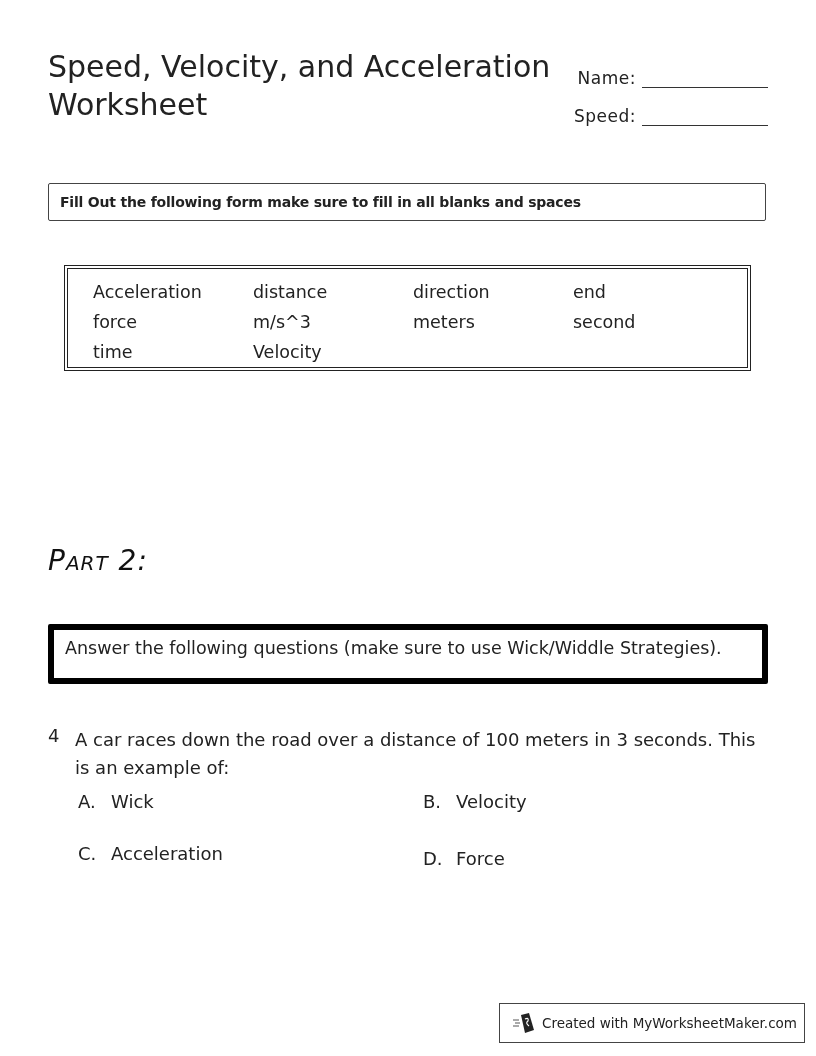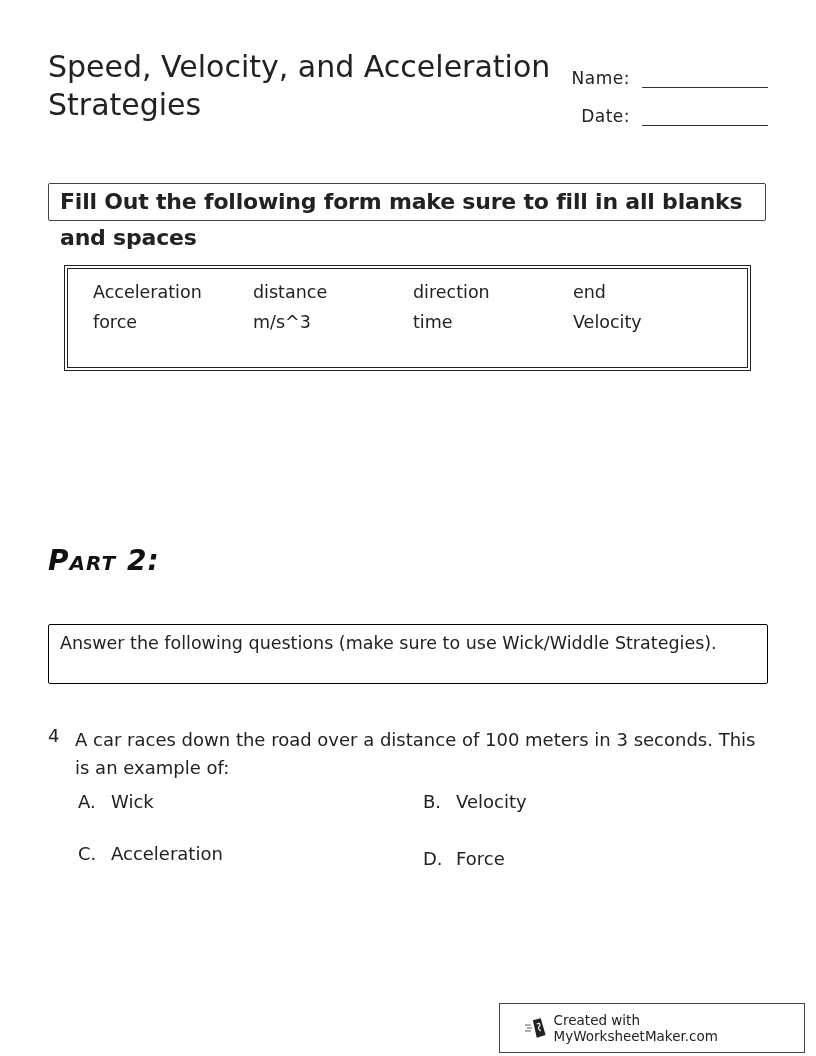--- a/index.html
+++ b/index.html
@@ -2,73 +2,75 @@
 <html><head>
   <meta charset="utf-8">
   <style>
     html, body { margin: 0; padding: 0; background: #ffffff; }
     body { width: 816px; height: 1056px; position: relative; overflow: hidden;
            font-family: "DejaVu Sans", sans-serif; color: #222; }
     .title { position: absolute; left: 48px; top: 48px; width: 510px;
              font-size: 30px; line-height: 38px; color: #222; font-weight: normal; }
     .meta { position: absolute; right: 48px; top: 50px; }
     .meta-row { display: flex; align-items: flex-end; justify-content: flex-end; height: 38px; }
-    .meta-label { font-size: 17px; letter-spacing: 0.5px; margin-right: 12px; color: #222; }
+    .meta-label { font-size: 17px; letter-spacing: 0.5px; margin-right: 6px; color: #222; }
     .meta-line { width: 126px; border-bottom: 1.5px solid #333; height: 24px; }
     .instr { position: absolute; left: 48px; top: 183px; width: 718px; height: 38px;
              border: 1px solid #444; border-radius: 2px; box-sizing: border-box;
-             font-weight: bold; font-size: 22px; line-height: 36px; padding-left: 11px;
+             font-weight: bold; font-size: 14px; line-height: 36px; padding-left: 11px;
              letter-spacing: -0.2px; color: #222; }
     .wordbank { position: absolute; left: 64px; top: 265px; width: 687px; height: 106px;
                 border: 3px double #222; box-sizing: border-box; border-width: 4px; }
     .wb-grid { position: absolute; left: 25px; top: 8px; display: grid;
                grid-template-columns: 160px 160px 160px 160px; grid-auto-rows: 30px; }
     .wb-cell { font-size: 17.5px; line-height: 30px; color: #222; }
     .part-head { position: absolute; left: 48px; top: 544px; font-family: "DejaVu Sans", sans-serif;
-                 font-weight: bold; font-style: italic; font-size: 28px; letter-spacing: 1px;
+                 font-weight: normal; font-style: italic; font-size: 28px; letter-spacing: 1px;
                  color: #111; font-variant: small-caps; }
     .instr2 { position: absolute; left: 48px; top: 624px; width: 720px; height: 60px;
-              border: 1px solid #000000; border-radius: 2px; box-sizing: border-box;
+              border: 6px solid #000000; border-radius: 2px; box-sizing: border-box;
               font-size: 17.5px; line-height: 20px; padding: 8px 11px; color: #222; }
     .question { position: absolute; left: 48px; top: 726px; width: 720px; }
     .q-num { position: absolute; left: 0; top: 0; font-size: 18px; line-height: 20px; }
     .q-text { position: absolute; left: 27px; top: 0; width: 690px; font-size: 18px; line-height: 28px; }
     .choice { position: absolute; font-size: 18px; line-height: 22px; display: flex; }
     .choice-letter { width: 33px; }
-    .footer { position: absolute; left: 499px; top: 1003px; width: 306px; height: 50px;
+    .footer { position: absolute; left: 499px; top: 1003px; width: 306px; height: 40px;
               border: 1px solid #444; box-sizing: border-box; display: flex; align-items: center;
-              padding-left: 24px; font-size: 13.5px; color: #222; }
+              padding-left: 12px; font-size: 13.5px; color: #222; }
     .footer svg { margin-right: 6px; }
   </style>
 </head>
 <body>
 
-<div class="title">Speed, Velocity, and Acceleration Strategies</div>
+<div class="title">Speed, Velocity, and Acceleration Worksheet</div>
 
 <div class="meta">
   <div class="meta-row">
     <span class="meta-label">Name:</span>
     <span class="meta-line"></span>
   </div>
   <div class="meta-row">
-    <span class="meta-label">Date:</span>
+    <span class="meta-label">Speed:</span>
     <span class="meta-line"></span>
   </div>
 </div>
 
 <div class="instr">Fill Out the following form make sure to fill in all blanks and spaces</div>
 
 <div class="wordbank">
   <div class="wb-grid">
     <span class="wb-cell">Acceleration</span>
     <span class="wb-cell">distance</span>
     <span class="wb-cell">direction</span>
     <span class="wb-cell">end</span>
     <span class="wb-cell">force</span>
     <span class="wb-cell">m/s^3</span>
+    <span class="wb-cell">meters</span>
+    <span class="wb-cell">second</span>
     <span class="wb-cell">time</span>
     <span class="wb-cell">Velocity</span>
   </div>
 </div>
 
 <div class="part-head">Part 2:</div>
 
 <div class="instr2">Answer the following questions (make sure to use Wick/Widdle Strategies).</div>
 
 <div class="question">

